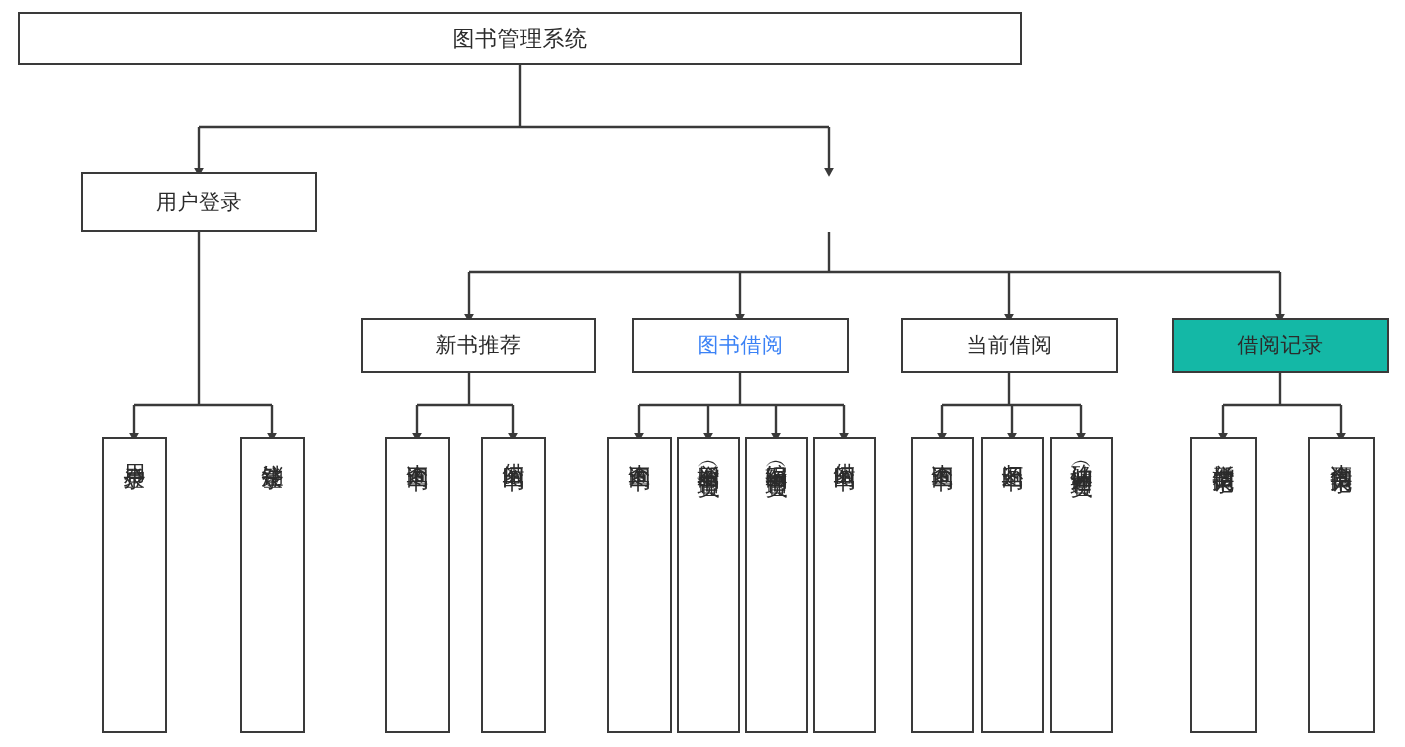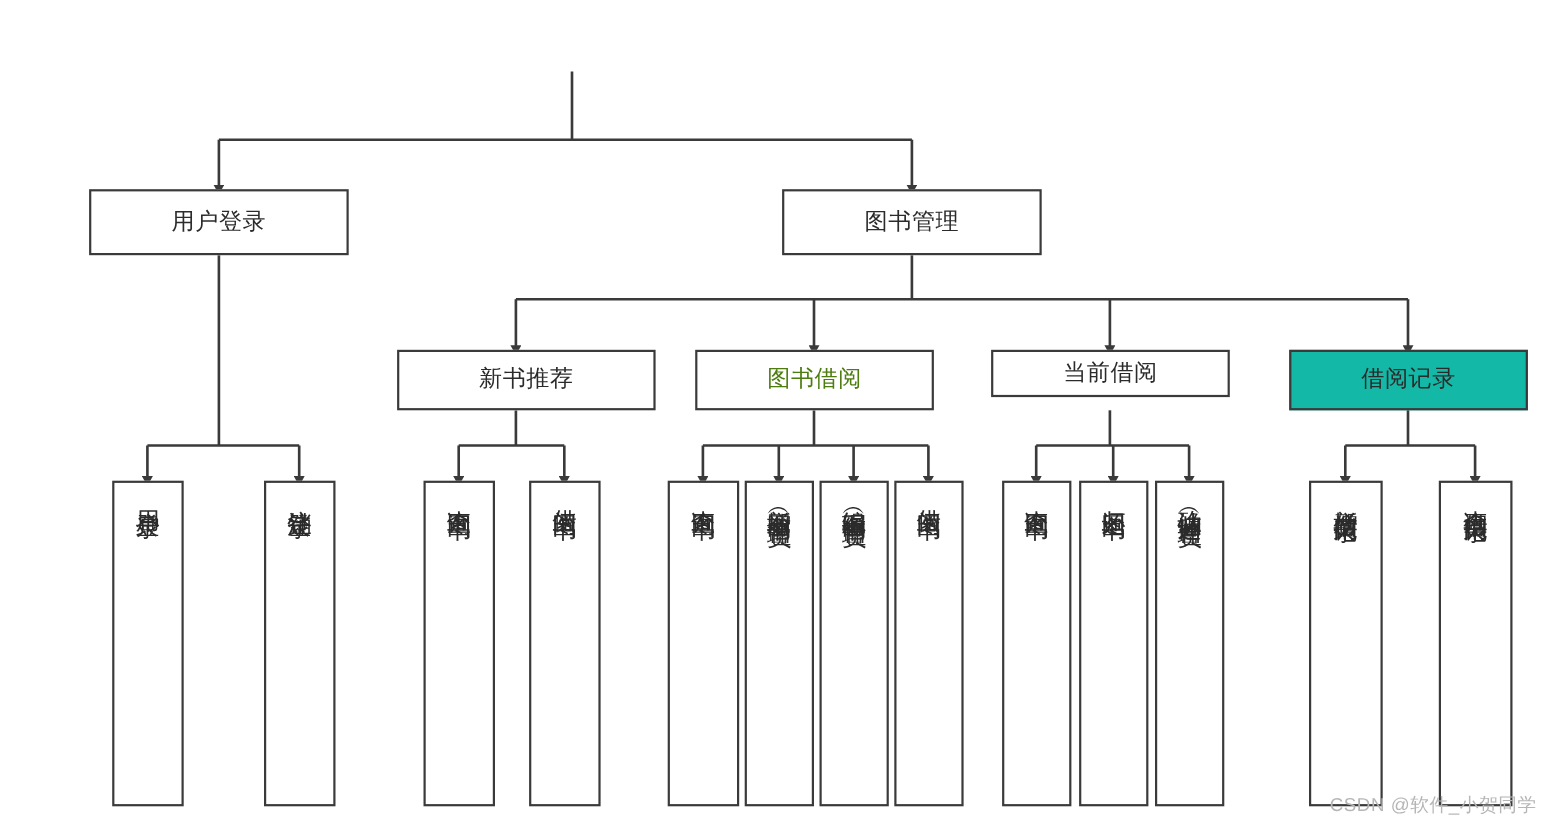--- a/index.html
+++ b/index.html
@@ -118,35 +118,35 @@
         <path d="M942,405 L942,434" fill="none" stroke="#3a3a3a" stroke-width="2.4" marker-end="url(#arrowhead)"></path>
         <path d="M1012,405 L1012,434" fill="none" stroke="#3a3a3a" stroke-width="2.4" marker-end="url(#arrowhead)"></path>
         <path d="M1081,405 L1081,434" fill="none" stroke="#3a3a3a" stroke-width="2.4" marker-end="url(#arrowhead)"></path>
         <path d="M1280,373 L1280,405" fill="none" stroke="#3a3a3a" stroke-width="2.4"></path>
         <path d="M1223,405 L1341,405" fill="none" stroke="#3a3a3a" stroke-width="2.4"></path>
         <path d="M1223,405 L1223,434" fill="none" stroke="#3a3a3a" stroke-width="2.4" marker-end="url(#arrowhead)"></path>
         <path d="M1341,405 L1341,434" fill="none" stroke="#3a3a3a" stroke-width="2.4" marker-end="url(#arrowhead)"></path>
       </g>
   </svg>
 
+  <div class="node horiz root" style="left: 18px; top: 12px; width: 1004px; height: 53px; border-color: rgb(58, 58, 58); background: rgb(255, 255, 255); color: rgb(43, 43, 43);">
+    <span class="node-label">图书管理系统</span>
+  </div>
 
   <div class="node horiz" style="left: 81px; top: 172px; width: 236px; height: 60px; border-color: rgb(58, 58, 58); background: rgb(255, 255, 255); color: rgb(43, 43, 43);">
     <span class="node-label">用户登录</span>
-  </div>
-  <div class="node horiz" style="left: 711px; top: 172px; width: 236px; height: 60px; border-color: rgb(58, 58, 58); background: rgb(255, 255, 255); color: rgb(43, 43, 43);">
-    <span class="node-label">图书管理</span>
   </div>
 
   <div class="node horiz" style="left: 361px; top: 318px; width: 235px; height: 55px; border-color: rgb(58, 58, 58); background: rgb(255, 255, 255); color: rgb(43, 43, 43);">
     <span class="node-label">新书推荐</span>
   </div>
-  <div class="node horiz" style="left: 632px; top: 318px; width: 217px; height: 55px; border-color: rgb(58, 58, 58); background: rgb(255, 255, 255); color: #4d7c0f;">
+  <div class="node horiz" style="left: 632px; top: 318px; width: 217px; height: 55px; border-color: rgb(58, 58, 58); background: rgb(255, 255, 255); color: #3b82f6;">
     <span class="node-label">图书借阅</span>
   </div>
-  <div class="node horiz" style="left: 901px; top: 318px; width: 217px; height: 43px; border-color: rgb(58, 58, 58); background: rgb(255, 255, 255); color: rgb(43, 43, 43);">
+  <div class="node horiz" style="left: 901px; top: 318px; width: 217px; height: 55px; border-color: rgb(58, 58, 58); background: rgb(255, 255, 255); color: rgb(43, 43, 43);">
     <span class="node-label">当前借阅</span>
   </div>
   <div class="node horiz" style="left: 1172px; top: 318px; width: 217px; height: 55px; border-color: rgb(58, 58, 58); background: #14b8a6; color: rgb(43, 43, 43);">
     <span class="node-label">借阅记录</span>
   </div>
 
   <div class="node vert" style="left: 102px; top: 437px; width: 65px; height: 296px; border-color: rgb(58, 58, 58); background: rgb(255, 255, 255); color: rgb(43, 43, 43);">
     <span class="node-label">用户登录</span>
   </div>
   <div class="node vert" style="left: 240px; top: 437px; width: 65px; height: 296px; border-color: rgb(58, 58, 58); background: rgb(255, 255, 255); color: rgb(43, 43, 43);">
@@ -179,15 +179,14 @@
   <div class="node vert" style="left: 1050px; top: 437px; width: 63px; height: 296px; border-color: rgb(58, 58, 58); background: rgb(255, 255, 255); color: rgb(43, 43, 43);">
     <span class="node-label">确认归还（管理员）</span>
   </div>
   <div class="node vert" style="left: 1190px; top: 437px; width: 67px; height: 296px; border-color: rgb(58, 58, 58); background: rgb(255, 255, 255); color: rgb(43, 43, 43);">
     <span class="node-label">新增借阅记录</span>
   </div>
   <div class="node vert" style="left: 1308px; top: 437px; width: 67px; height: 296px; border-color: rgb(58, 58, 58); background: rgb(255, 255, 255); color: rgb(43, 43, 43);">
     <span class="node-label">查询借阅记录</span>
   </div>
 
-  <div class="watermark" style="color: rgb(182, 182, 182);">CSDN @软件_小贺同学</div>
 
 </div>
 
 </body></html>

